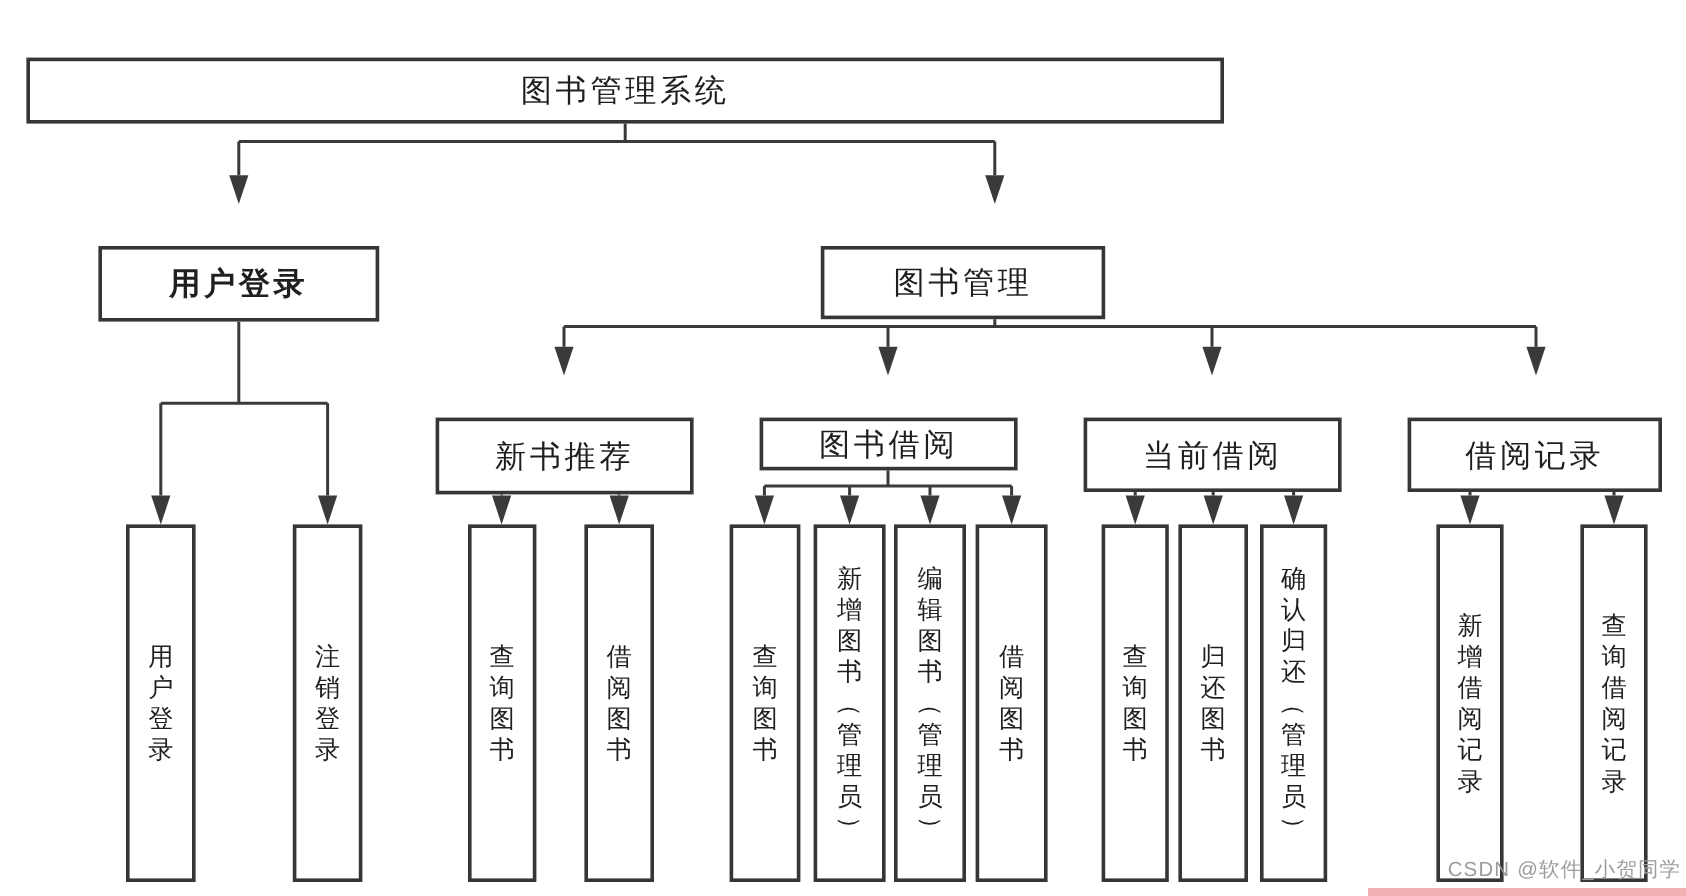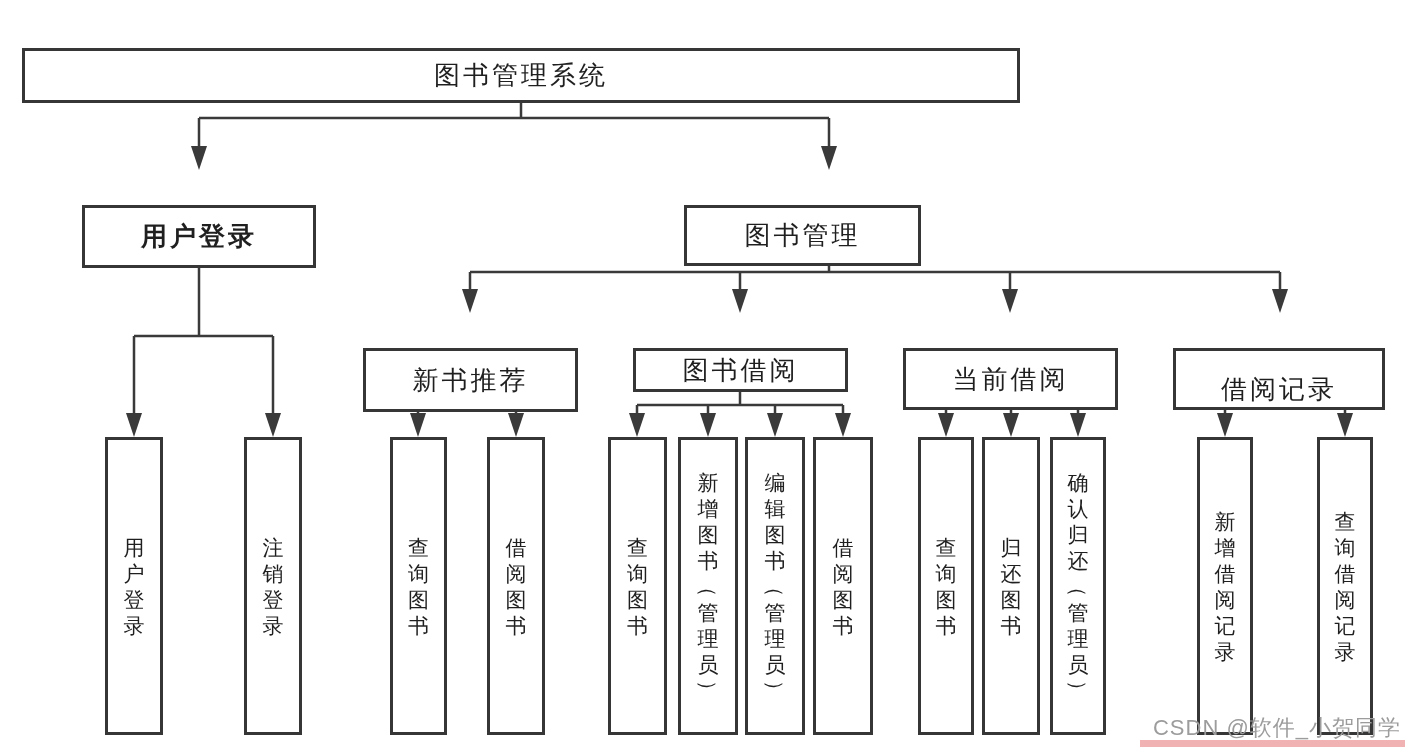--- a/index.html
+++ b/index.html
@@ -16,21 +16,21 @@
   }
   .hnode { font-size:26px; letter-spacing:3px;margin-top:35px; }
   .leaf { top:437px; height:298px; }
   .vtext {
     display:flex; flex-direction:column; align-items:center; justify-content:center;
     gap:5px; font-size:21px; color:#1f1f1f;
   }
   .vtext span { display:block; line-height:1; }
   .vtext span.rot { transform:rotate(90deg); }
   #watermark {
-    position:absolute; right:4px; top:713px; font-size:22px; letter-spacing:1px;
+    position:absolute; right:4px; top:713px; font-size:17px; letter-spacing:1px;
     z-index:5; white-space:nowrap;
   }
   #watermark-bar { position:absolute; left:1140px; top:740px; width:265px; height:7px; z-index:4; }
 </style>
 </head>
 <body>
 
 <div id="stage">
 
   <svg id="wires" viewBox="0 0 1405 747" xmlns="http://www.w3.org/2000/svg">
@@ -109,21 +109,21 @@
 
   <div class="node hnode" style="left:363px; top:313px; width:215px; height:64px;">
     <span>新书推荐</span>
   </div>
   <div class="node hnode" style="left:633px; top:313px; width:215px; height:44px;">
     <span>图书借阅</span>
   </div>
   <div class="node hnode" style="left:903px; top:313px; width:215px; height:62px;">
     <span>当前借阅</span>
   </div>
-  <div class="node hnode" style="left:1173px; top:313px; width:212px; height:62px;align-items:flex-end;">
+  <div class="node hnode" style="left:1173px; top:313px; width:212px; height:62px;">
     <span>借阅记录</span>
   </div>
 
   <div class="node leaf" style="left:105px; width:58px;">
     <div class="vtext">
         <span>用</span>
         <span>户</span>
         <span>登</span>
         <span>录</span>
       </div>

